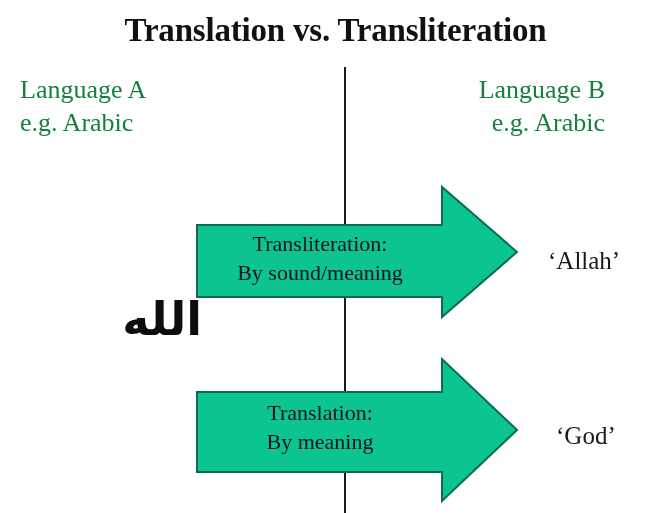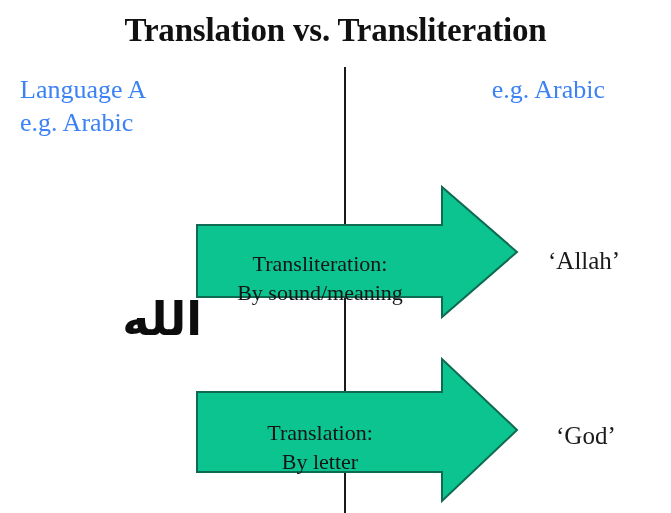--- a/index.html
+++ b/index.html
@@ -42,21 +42,21 @@
     width: 2px;
     height: 446px;
     background: #1a1a1a;
   }
 
   
   .lang-block {
     position: absolute;
     font-size: 26px;
     line-height: 1.26;
-    color: #3b82f6;
+    color: #15803d;
     white-space: nowrap;
   }
   .lang-left {
     left: 20px;
     top: 74px;
     text-align: left;
   }
   .lang-right {
     right: 24px;
     top: 74px;
@@ -86,21 +86,20 @@
     display: block;
   }
   .arrow-label {
     position: absolute;
     text-align: center;
     font-size: 22px;
     line-height: 1.32;
     color: #141414;
     white-space: nowrap;
     pointer-events: none;
-    margin-top: 20px;
   }
   .arrow-label .l2 { display: block; }
 
   
   .result {
     position: absolute;
     font-size: 25px;
     color: #1a1a1a;
     white-space: nowrap;
   }
@@ -115,37 +114,38 @@
   <div class="title">Translation vs. Transliteration</div>
 
   <div class="divider"></div>
 
   <div class="lang-block lang-left">
     <span>Language A</span>
     <span class="line2">e.g. Arabic</span>
   </div>
 
   <div class="lang-block lang-right">
+    <span>Language B</span>
     <span class="line2">e.g. Arabic</span>
   </div>
 
   <div class="arabic-word">الله</div>
 
   <svg class="arrow" style="left:194px; top:184px;" width="326" height="136" viewBox="0 0 326 136">
     <polygon points="3,41 248,41 248,3 323,68 248,133 248,113 3,113" fill="#0CC48F" stroke="#0E6B52" stroke-width="2" stroke-linejoin="miter"></polygon>
   </svg>
   <div class="arrow-label" style="left:200px; top:229px; width:240px;">
     <span>Transliteration:</span>
     <span class="l2">By sound/meaning</span>
   </div>
 
   <svg class="arrow" style="left:194px; top:356px;" width="326" height="148" viewBox="0 0 326 148">
     <polygon points="3,36 248,36 248,3 323,74 248,145 248,116 3,116" fill="#0CC48F" stroke="#0E6B52" stroke-width="2" stroke-linejoin="miter"></polygon>
   </svg>
   <div class="arrow-label" style="left:200px; top:398px; width:240px;">
     <span>Translation:</span>
-    <span class="l2">By letter</span>
+    <span class="l2">By meaning</span>
   </div>
 
   <div class="result result-1">‘Allah’</div>
   <div class="result result-2">‘God’</div>
 
 </div>
 
 </body></html>

